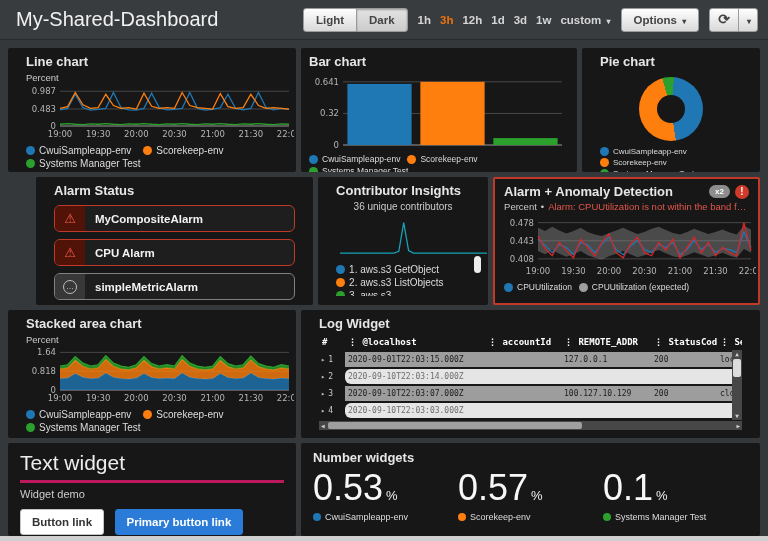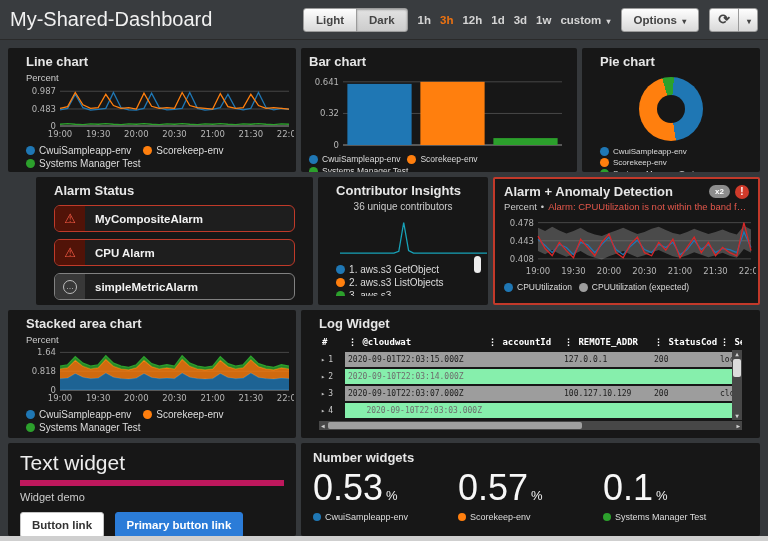--- a/index.html
+++ b/index.html
@@ -6,21 +6,21 @@
   html,body { margin:0; padding:0; }
   body {
     width:768px; height:541px; overflow:hidden; position:relative;
     background:#35383b; font-family:"Liberation Sans", sans-serif;
   }
   
   header {
     height:40px; display:flex; align-items:center; padding:0 10px;
     background:#393c3f; border-bottom:1px solid #2a2a2a;
   }
-  h1 { margin:0; font-size:20px; font-weight:400; color:#f1f1f1; }
+  h1 { margin:6px; font-size:20px; font-weight:400; color:#f1f1f1; }
   .hdr-controls { margin-left:auto; display:flex; align-items:center; gap:10px; }
   .btn {
     background:linear-gradient(#fefefe,#d9d9d9); border:1px solid #9b9b9b;
     border-radius:3px; color:#444; font-weight:bold; font-size:11.5px;
     padding:5px 12px; cursor:pointer; font-family:inherit;
   }
   .seg { display:flex; }
   .seg .btn:first-child { border-radius:3px 0 0 3px;margin-left:44px; }
   .seg .btn:last-child  { border-radius:0 3px 3px 0; margin-left:-1px; }
   .btn.pressed { background:linear-gradient(#e3e3e3,#cccccc); box-shadow:inset 0 1px 2px rgba(0,0,0,.3); }
@@ -91,30 +91,30 @@
   .anomaly-sub .u { color:#cccccc; }
   .anomaly-sub .alert-text { color:#e3574b; white-space:nowrap; overflow:hidden; text-overflow:ellipsis; flex:1; }
   
   .log-table { position:relative; margin-top:3px; font-family:"DejaVu Sans Mono", monospace; }
   .log-head { display:flex; height:16px; align-items:center; color:#ffffff; font-size:9px; font-weight:bold; overflow:hidden; white-space:nowrap; }
   .log-head .c { padding:0 3px; overflow:hidden; flex:0 0 auto; }
   .log-row { display:flex; height:15px; margin-top:2px; font-size:8px; overflow:hidden; cursor:pointer; }
   .log-idx { width:26px; flex:0 0 auto; color:#cccccc; display:flex; align-items:center; gap:3px; padding-left:2px; }
   .log-idx .tri { font-size:7px; color:#bbbbbb; }
   .log-band { flex:1; display:flex; align-items:center; background:#9d9d9d; color:#1c1c1c; overflow:hidden; }
-  .log-row.alt .log-band { background:#86efac; color:#6e6e6e; }
+  .log-row.alt .log-band { background:#e5e5e5; color:#6e6e6e;border-radius:6px; }
   .log-band .c { padding:0 3px; white-space:nowrap; overflow:hidden; flex:0 0 auto; }
   .vscroll { position:absolute; right:0; top:16px; width:10px; height:70px; background:#474747; display:flex; flex-direction:column; align-items:center; cursor:pointer; }
   .vscroll .arr { font-size:6px; color:#d0d0d0; line-height:8px; }
   .vscroll .thumb { width:8px; height:18px; background:#dcdcdc; border-radius:2px; margin:1px 0 auto; }
   .hscroll { position:relative; height:9px; background:#474747; margin-top:3px; display:flex; align-items:center; cursor:pointer; }
   .hscroll .arr { font-size:6px; color:#d0d0d0; padding:0 2px; }
   .hscroll .thumb { position:absolute; left:9px; width:60%; top:1px; bottom:1px; background:#9f9f9f; border-radius:2px; }
   
-  #p-text h2.big { font-size:21px; font-weight:400; color:#ededed; border-bottom:6px solid #be185d; padding-bottom:5px; margin:0 0 5px; }
+  #p-text h2.big { font-size:21px; font-weight:400; color:#ededed; border-bottom:3px solid #be185d; padding-bottom:5px; margin:0 0 5px; }
   #p-text p { margin:0 0 9px; font-size:11px; color:#cccccc; }
   .btn-link {
     background:#ffffff; border:1px solid #c4c4c4; color:#333; font-weight:bold;
     font-size:11.5px; border-radius:3px; padding:6px 11px; cursor:pointer; font-family:inherit;
   }
   .btn-primary { background:#2b7cd8; border-color:#2b7cd8; color:#ffffff; margin-left:6px; }
   
   .numbers { display:flex; margin-top:2px; }
   .num-col { width:146px; }
   .num-val { font-size:36px; color:#f7f7f7; line-height:40px; }
@@ -370,21 +370,21 @@
             <span class="dot" style="background: rgb(44, 160, 44);"></span>
             <span>Systems Manager Test</span>
           </span>
         </div>
     </div>
     <div class="panel" id="p-log">
       <h2>Log Widget</h2>
       <div class="log-table">
         <div class="log-head" id="log-head">
             <span class="c" style="width: 26px;">#</span>
-            <span class="c" style="width: 140px;">⋮ @cloudwat</span>
+            <span class="c" style="width: 140px;">⋮ @localhost</span>
             <span class="c" style="width: 76px;">⋮ accountId</span>
             <span class="c" style="width: 90px;">⋮ REMOTE_ADDR</span>
             <span class="c" style="width: 66px;">⋮ StatusCode</span>
             <span class="c" style="width: 120px;">⋮ ServerName</span>
           </div>
         <div id="log-rows">
             <div class="log-row">
               <span class="log-idx">
                 <span class="tri">▸</span>
                 <span>1</span>
@@ -422,21 +422,21 @@
                 <span class="c" style="width: 66px;">200</span>
                 <span class="c" style="width: 120px;">cloudwat</span>
               </span>
             </div>
             <div class="log-row alt">
               <span class="log-idx">
                 <span class="tri">▸</span>
                 <span>4</span>
               </span>
               <span class="log-band">
-                <span class="c" style="width: 140px; text-align: right;">2020-09-10T22:03:03.000Z</span>
+                <span class="c" style="width: 140px;">2020-09-10T22:03:03.000Z</span>
                 <span class="c" style="width: 76px;"></span>
                 <span class="c" style="width: 90px;"></span>
                 <span class="c" style="width: 66px;"></span>
                 <span class="c" style="width: 120px;"></span>
               </span>
             </div>
           </div>
         <div class="vscroll">
           <span class="arr">▲</span>
           <span class="thumb"></span>

